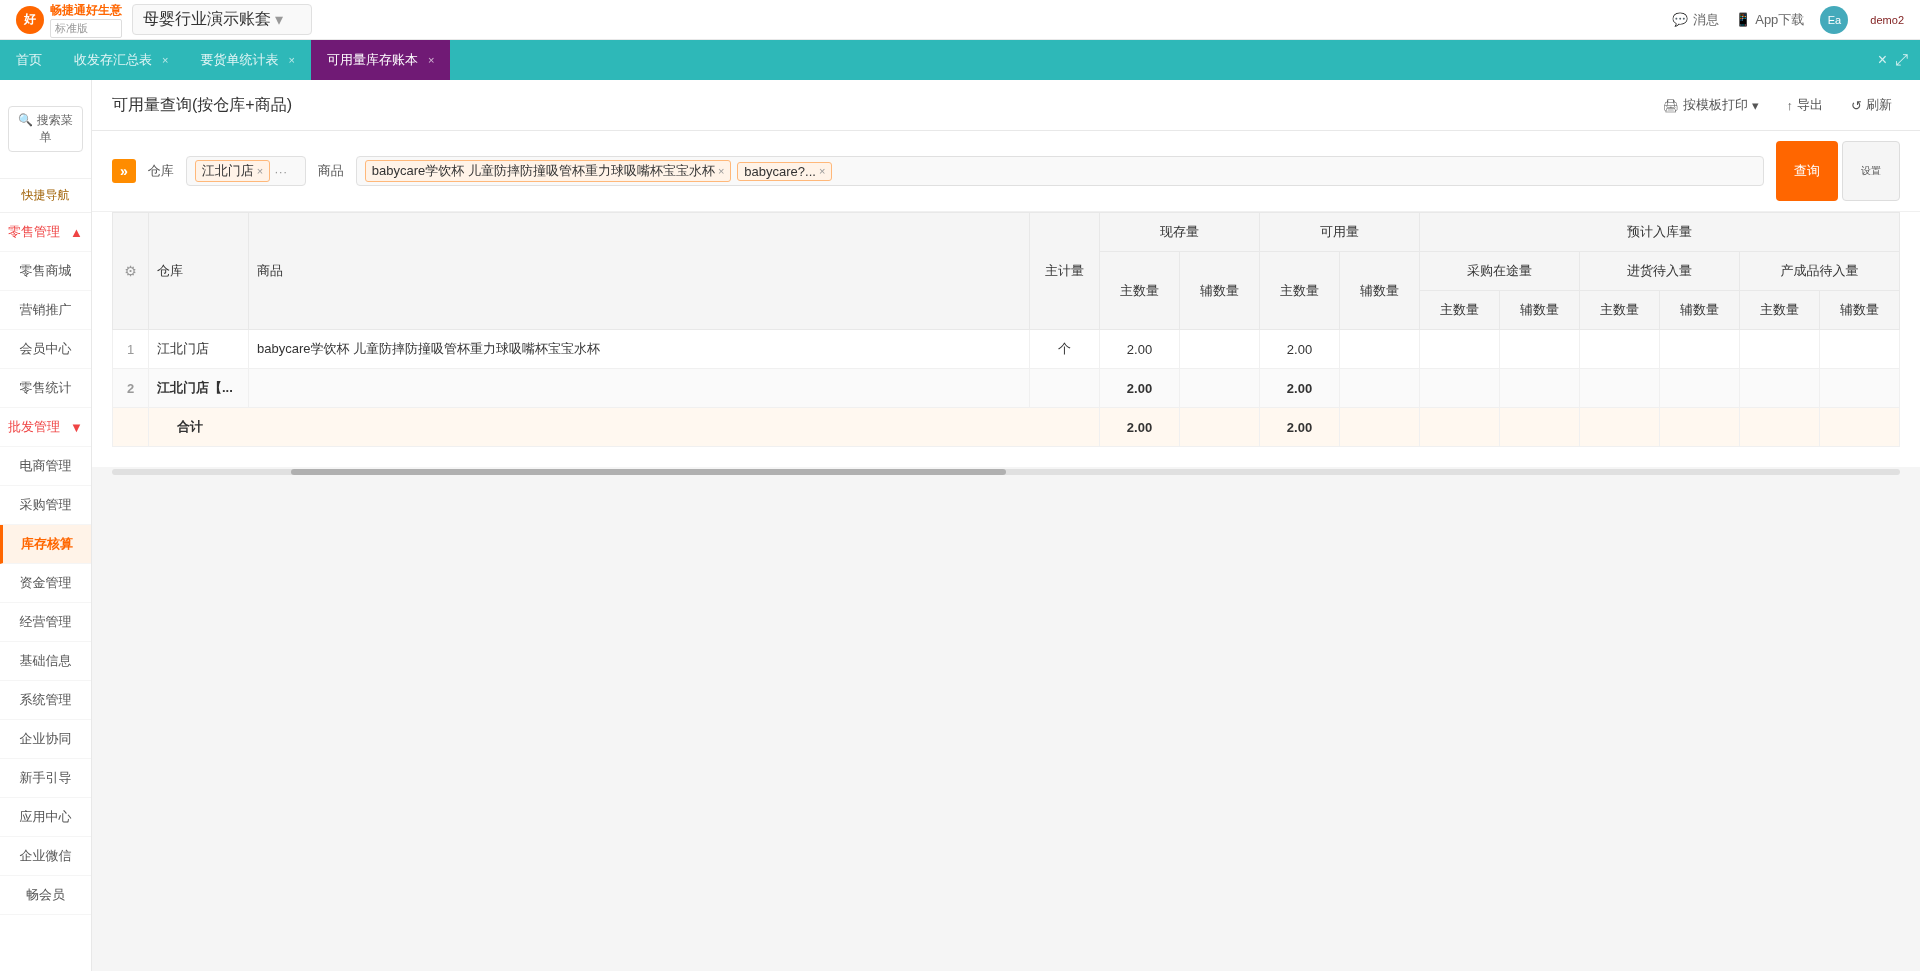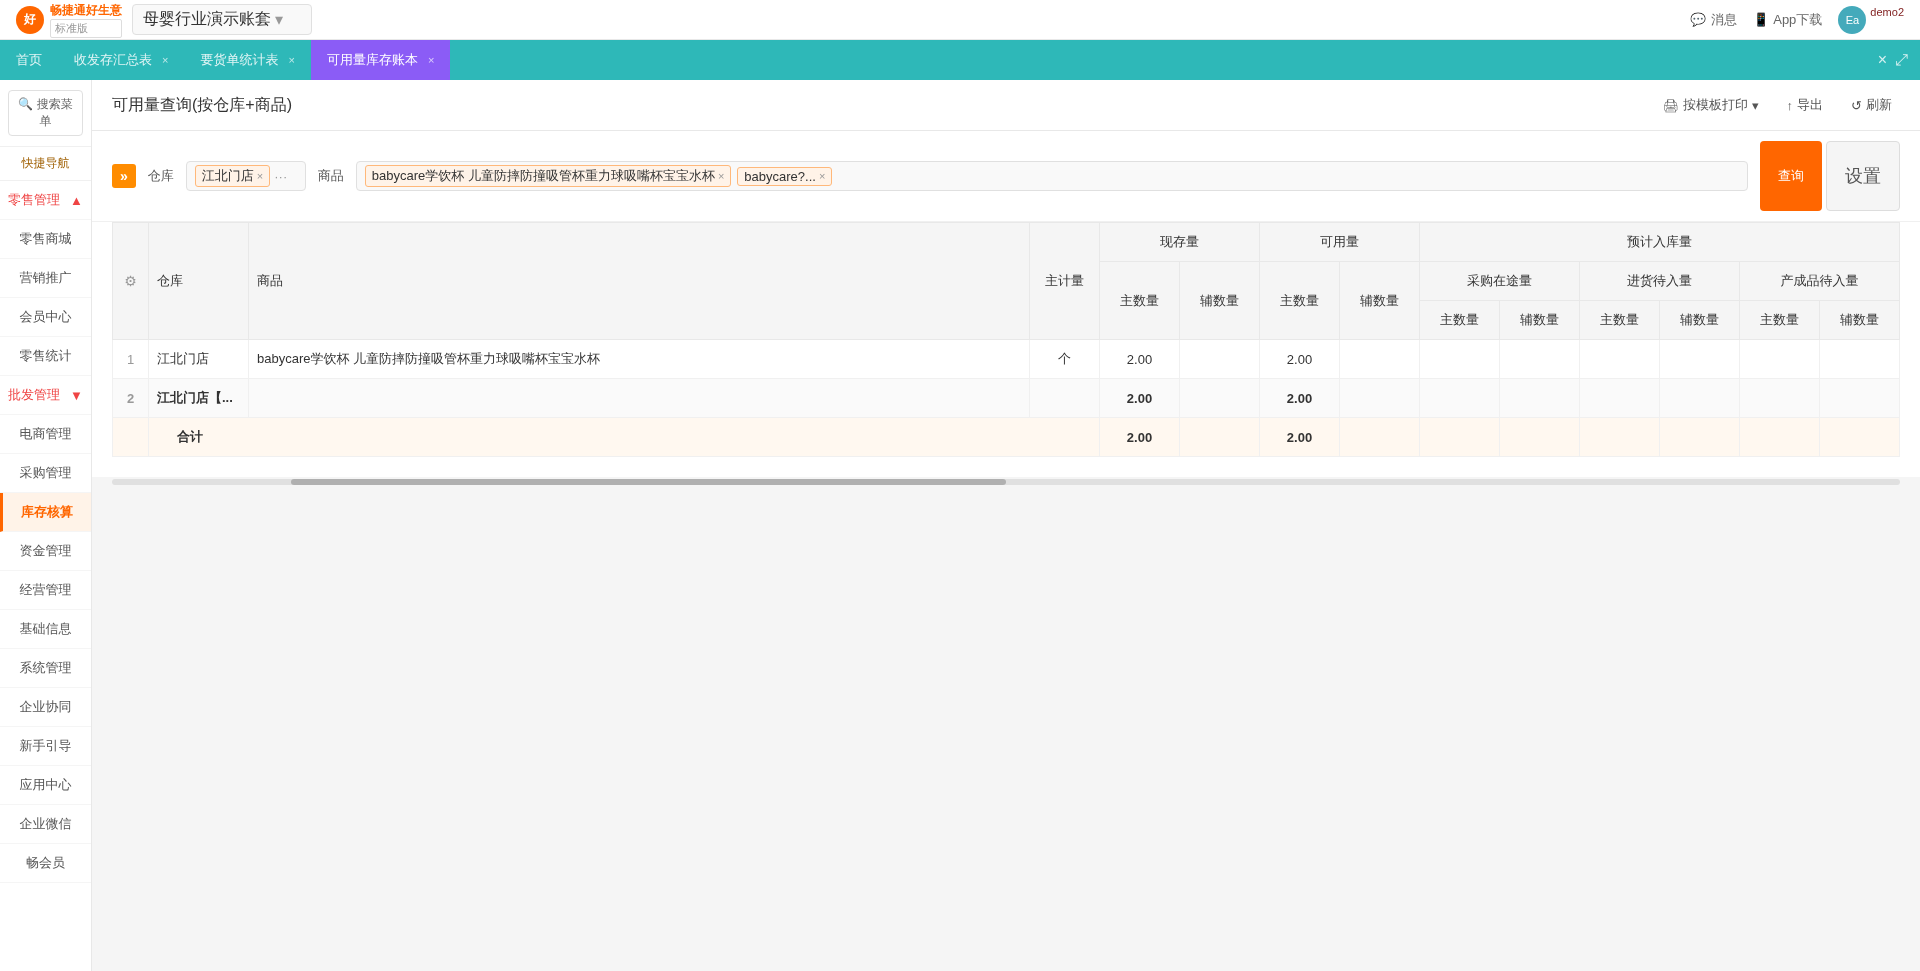--- a/index.html
+++ b/index.html
@@ -40,21 +40,21 @@
       align-items: center;
       padding: 0 16px;
       color: rgba(255,255,255,0.85);
       cursor: pointer;
       font-size: 13px;
       white-space: nowrap;
       gap: 6px;
       position: relative;
     }
     .nav-tab.active {
-      background: #8b5cf6;
+      background: #701a75;
       color: #fff;
       font-weight: 500;
     }
     .nav-tab .close-x {
       font-size: 11px;
       color: rgba(255,255,255,0.7);
       margin-left: 4px;
       cursor: pointer;
     }
     .nav-tab.home { background: #2eb8b8; }
@@ -68,21 +68,21 @@
 
     
     .sidebar {
       width: 92px;
       background: #fff;
       border-right: 1px solid #e8e8e8;
       display: flex;
       flex-direction: column;
       padding-top: 0;
     }
-    .sidebar-search { padding: 10px 8px; border-bottom: 1px solid #f0f0f0; }
+    .sidebar-search { padding: 26px 8px; border-bottom: 1px solid #f0f0f0; }
     .sidebar-search-btn { width: 100%; background: none; border: 1px solid #e0e0e0; border-radius: 4px; padding: 5px; color: #666; cursor: pointer; font-size: 12px; text-align: center; }
     .sidebar-nav-btn { padding: 8px; text-align: center; border-bottom: 1px solid #f0f0f0; color: #a16207; font-size: 12px; cursor: pointer; }
     .sidebar-item {
       padding: 10px 4px;
       text-align: center;
       color: #555;
       cursor: pointer;
       font-size: 12px;
       border-bottom: 1px solid #f5f5f5;
       display: flex;
@@ -196,21 +196,21 @@
       cursor: pointer;
       font-size: 13px;
     }
     .action-btn-gray {
       background: #f5f5f5;
       color: #555;
       border: 1px solid #ddd;
       border-radius: 4px;
       padding: 22px 18px;
       cursor: pointer;
-      font-size: 18px;
+      font-size: 10px;
     }
     .filter-actions { display: flex; gap: 4px; }
 
     
     .table-container {
       background: #fff;
       margin: 0;
       padding: 0 20px 20px 20px;
     }
     table {
@@ -302,21 +302,21 @@
   </div>
   <div class="top-bar-right">
     <div class="top-bar-btn">
       <span>💬</span>
       <span>消息</span>
     </div>
     <div class="top-bar-btn">
       <span>📱</span>
       <span>App下载</span>
     </div>
-    <div style="display:flex;align-items:flex-start;gap:4px;cursor:pointer;">
+    <div style="display:flex;align-items:center;gap:22px;cursor:pointer;">
       <div class="user-avatar">
         <span style="font-size:11px;">Ea</span>
       </div>
       <span class="user-name">demo2</span>
     </div>
   </div>
 </div>
 
 <div class="nav-tabs-bar">
   <div class="nav-tab home">

